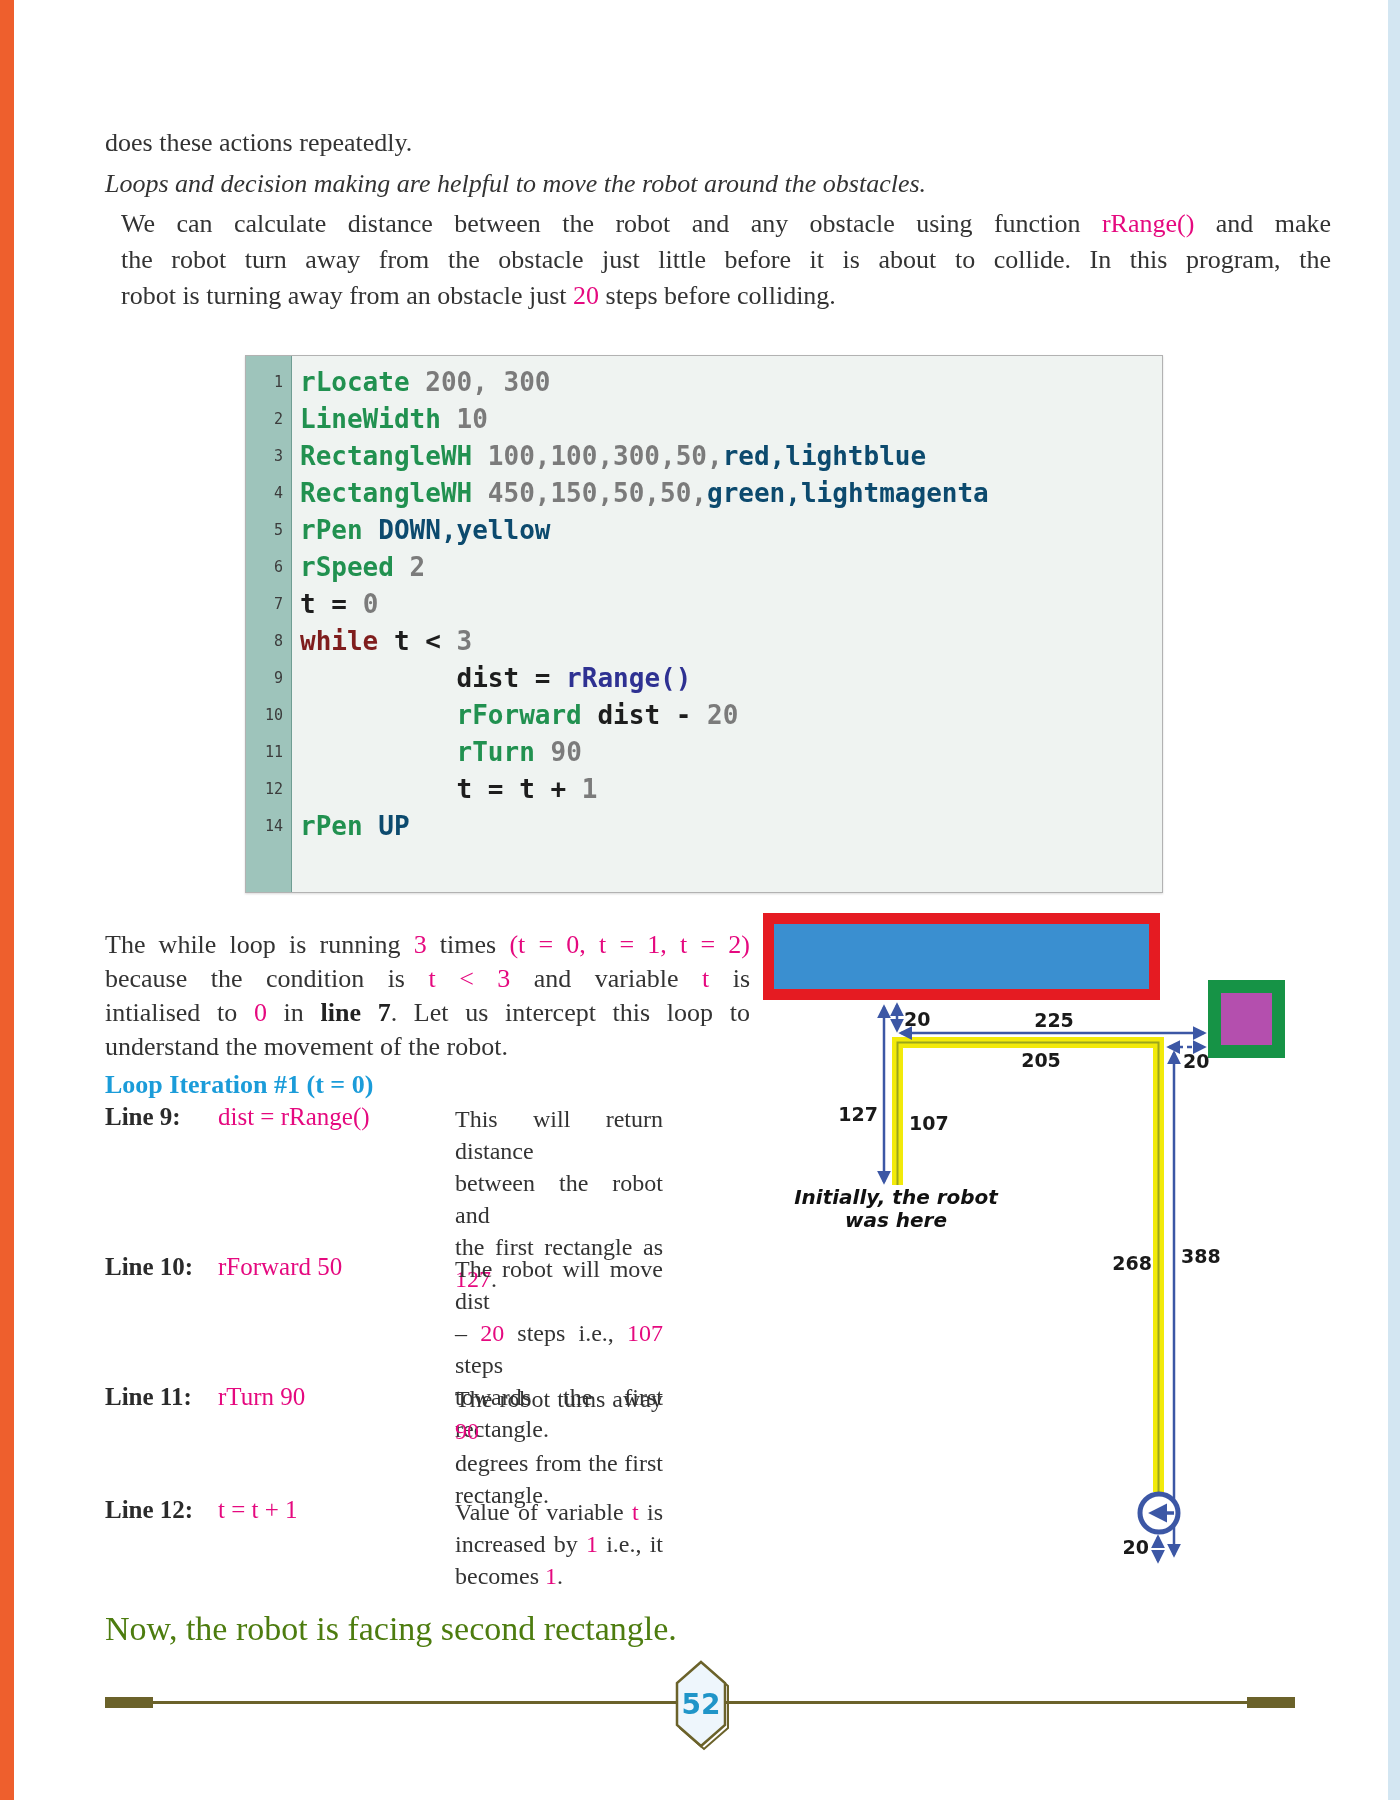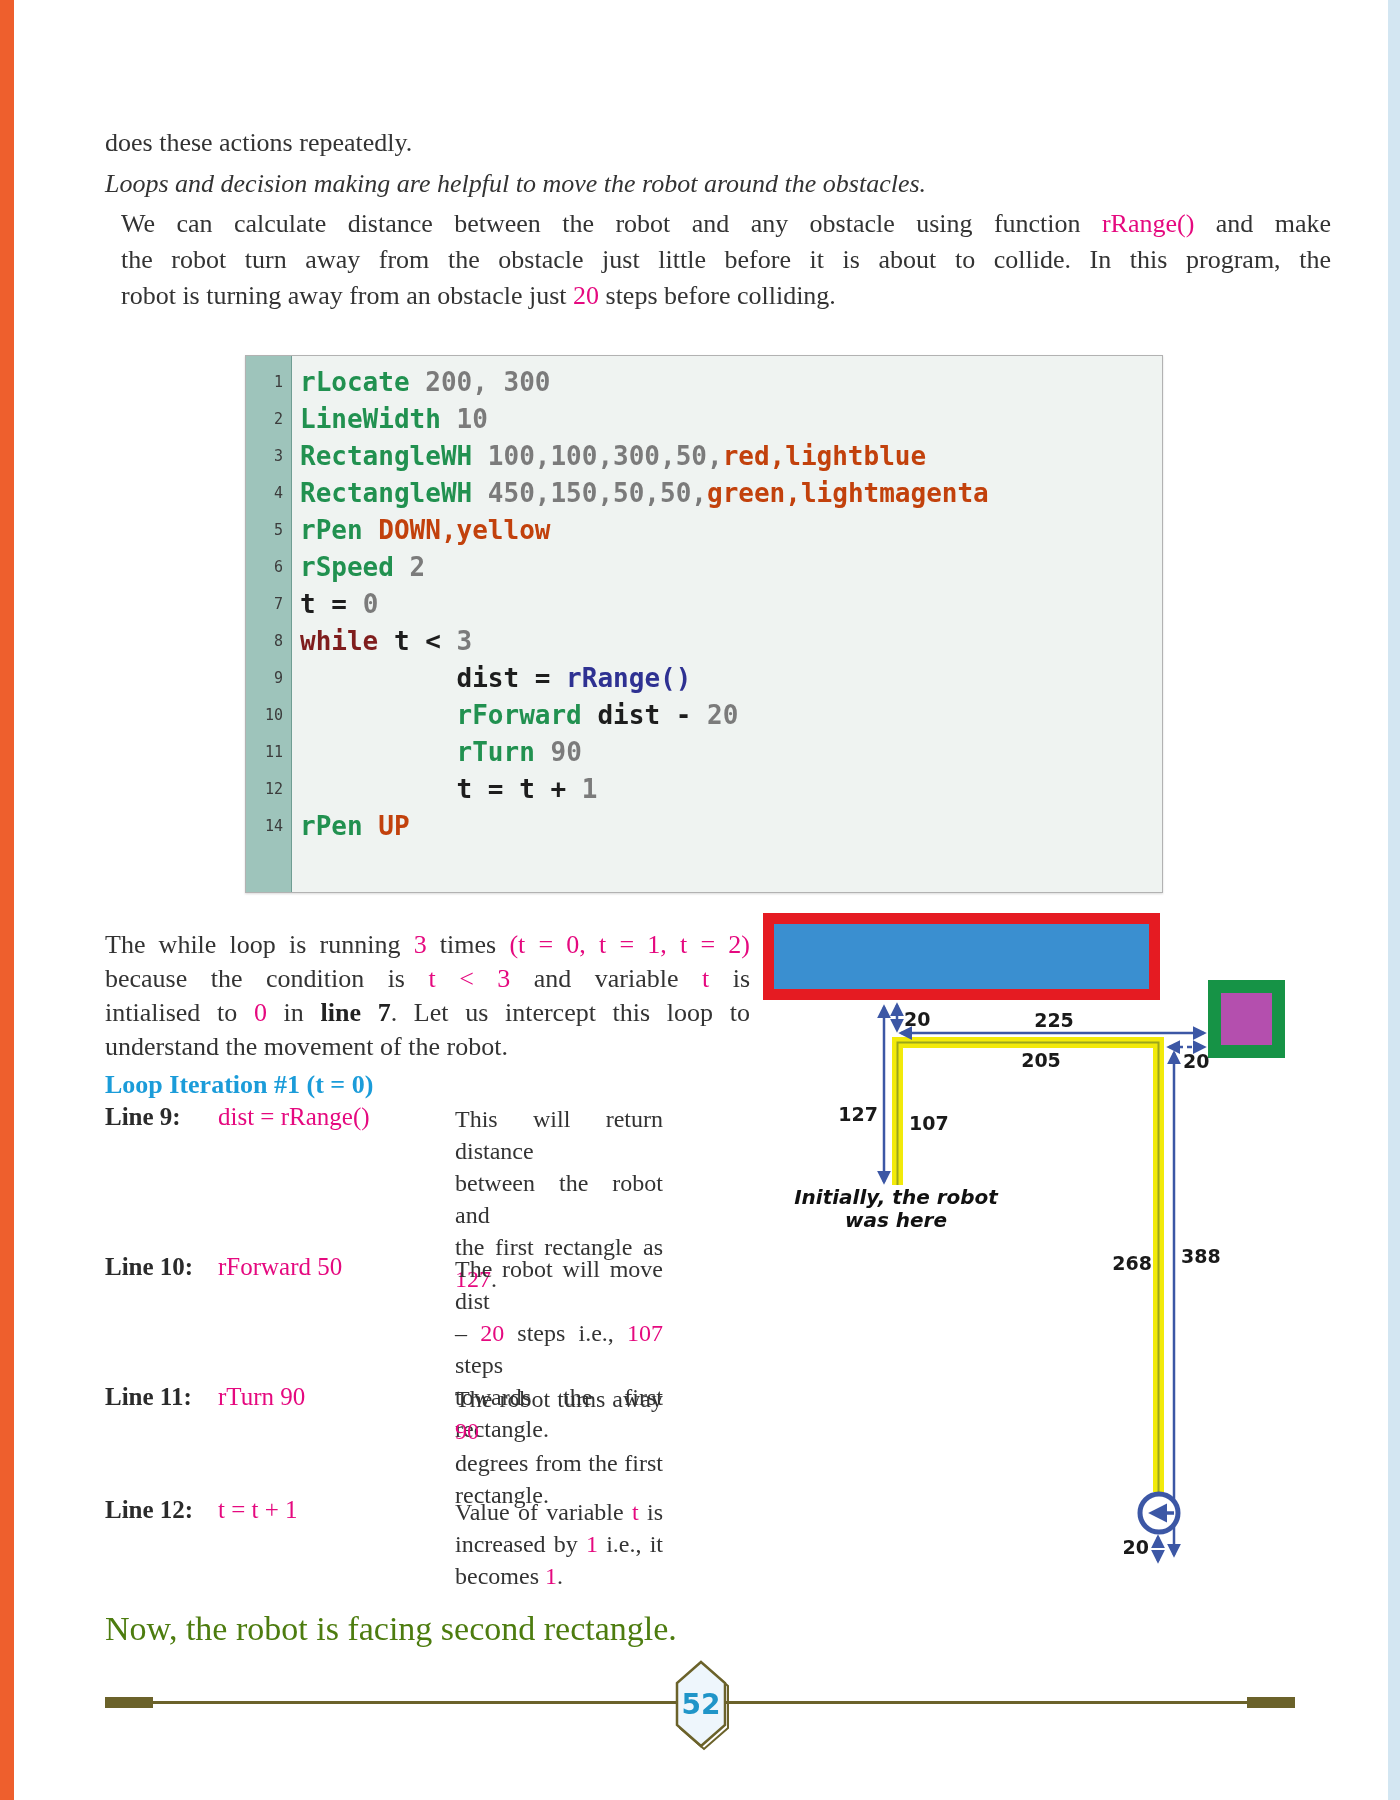--- a/index.html
+++ b/index.html
@@ -22,21 +22,21 @@
       border:1px solid #b2b2b2;box-sizing:border-box;box-shadow:0 1px 2px rgba(0,0,0,.15);}
   .code-gutter{left:246px;top:356px;width:45px;height:536px;background:#9ec4bb;border-right:1px solid #6f9d93;}
   .code-lines{left:246px;top:363px;width:916px;}
   .code-line{display:flex;align-items:center;height:37px;}
   .ln{width:37px;padding-right:7px;text-align:right;flex:0 0 auto;
       font-family:"DejaVu Sans Mono",monospace;font-size:15px;color:#3c3c3c;}
   .ct{white-space:pre;font-family:"DejaVu Sans Mono",monospace;font-weight:bold;
       font-size:26px;margin-left:10px;color:#1d1d1d;}
   .c-kw{color:#219150;}
   .c-num{color:#7b7b7b;margin-top:31px;}
-  .c-str{color:#c2410c;}
+  .c-str{color:#0c4a6e;}
   .c-fl{color:#7f1d1d;}
   .c-fn{color:#2e3192;}
   .c-pl{color:#1d1d1d;}
   
   .while-para{left:105px;top:928px;width:645px;font-size:26px;line-height:34px;color:#333;}
   .loop-heading{left:105px;top:1070px;font-size:26px;font-weight:700;color:#1b9cd9;}
   
   .loop-row{position:absolute;left:105px;width:560px;}
   .row-label{position:absolute;left:0;top:0;font-size:25px;font-weight:700;color:#2b2b2b;}
   .row-code{position:absolute;left:113px;top:0;font-size:25px;color:#e5097f;}

